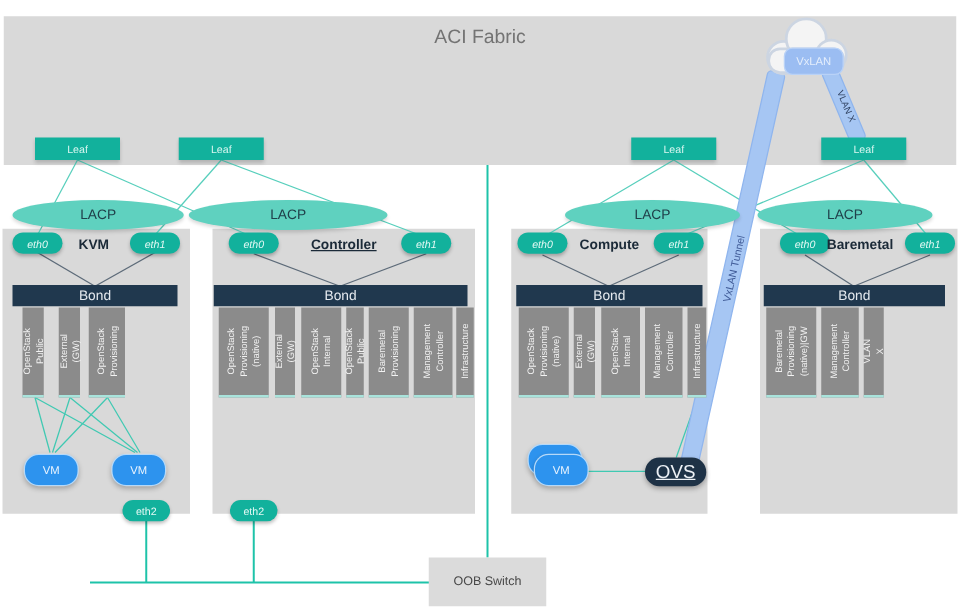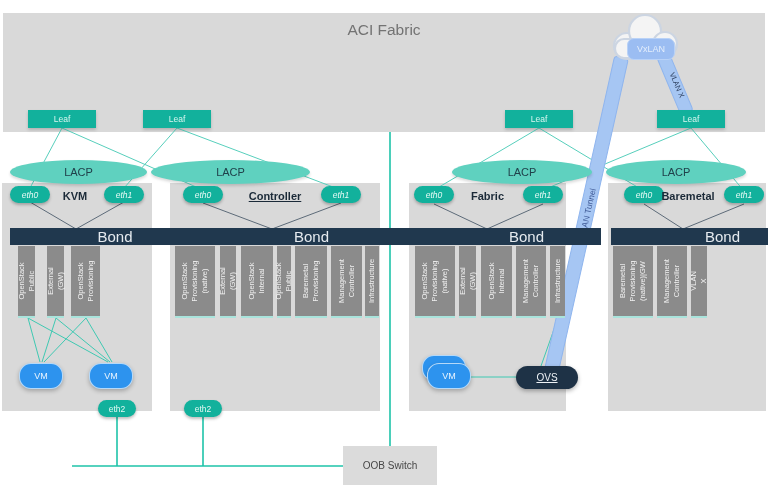--- a/index.html
+++ b/index.html
@@ -32,41 +32,41 @@
   .eth2pill{
     width:38px;height:17px;top:400px;background:#12b19c;border-radius:9px;z-index:4;
     color:#e3f9f4;font-size:8.5px;display:flex;align-items:center;justify-content:center;
     box-shadow:0 2px 3px rgba(0,0,0,.25);
   }
   .server-name{
     top:190px;z-index:4;text-align:center;font-size:11px;font-weight:bold;color:#1b2a38;
   }
   .bond{
     top:228px;height:17px;background:#20384e;z-index:4;
-    color:#e5eaef;font-size:15px;display:flex;align-items:center;justify-content:center;padding-left:39px;
+    color:#e5eaef;font-size:11px;display:flex;align-items:center;justify-content:center;
   }
   .netbar{
     top:246px;height:70px;background:#8b8b8b;border-bottom:2px solid #a9e4dc;z-index:4;
   }
   .netlabel{
     position:absolute;left:50%;top:50%;
     transform:translate(-50%,-50%) rotate(-90deg);
     white-space:pre-line;text-align:center;
     color:#f2f2f2;font-size:7.5px;line-height:1.3;
   }
   .vm{
     width:42px;height:24px;background:#2d93ee;border:1px solid rgba(255,255,255,.65);
     border-radius:12px;z-index:4;color:#eaf4fe;font-size:9px;
     display:flex;align-items:center;justify-content:center;
     box-shadow:0 2px 4px rgba(0,0,0,.25);
   }
   .vm-back{z-index:3;}
   .ovs{
-    width:62px;height:23px;background:#1e3246;border-radius:12px;z-index:4;
-    color:#eef2f6;font-size:10px;display:flex;align-items:center;justify-content:center;
+    width:49px;height:23px;background:#1e3246;border-radius:12px;z-index:4;
+    color:#eef2f6;font-size:15px;display:flex;align-items:center;justify-content:center;
     box-shadow:0 2px 4px rgba(0,0,0,.3);
     text-decoration:underline;
   }
   .oob{
     left:343px;top:446px;width:94px;height:39px;background:#dbdbdb;z-index:2;
     color:#474747;font-size:10px;display:flex;align-items:center;justify-content:center;
   }
   
   .band{background:#a6c6f3;border:1px solid #8fb5ee;border-radius:4px;z-index:3;}
   .band-tunnel{left:420px;top:211px;width:329px;height:13px;transform:rotate(-77.4deg);}
@@ -168,21 +168,21 @@
   <div class="abs ethpill" style="left:104px;">eth1</div>
   <div class="abs ethpill" style="left:183px;">eth0</div>
   <div class="abs ethpill" style="left:321px;">eth1</div>
   <div class="abs ethpill" style="left:414px;">eth0</div>
   <div class="abs ethpill" style="left:523px;">eth1</div>
   <div class="abs ethpill" style="left:624px;">eth0</div>
   <div class="abs ethpill" style="left:724px;">eth1</div>
 
   <div class="abs server-name" style="left:40px;width:70px;">KVM</div>
   <div class="abs server-name" style="left:230px;width:90px;text-decoration:underline;">Controller</div>
-  <div class="abs server-name" style="left:450px;width:75px;">Fabric</div>
+  <div class="abs server-name" style="left:450px;width:75px;">Compute</div>
   <div class="abs server-name" style="left:648px;width:80px;">Baremetal</div>
 
   <div class="abs bond" style="left:10px;width:132px;">Bond</div>
   <div class="abs bond" style="left:171px;width:203px;">Bond</div>
   <div class="abs bond" style="left:413px;width:149px;">Bond</div>
   <div class="abs bond" style="left:611px;width:145px;">Bond</div>
 
   <div class="abs netbar" style="left:18px;width:17px;">
       <span class="netlabel">OpenStack Public</span>
     </div>

